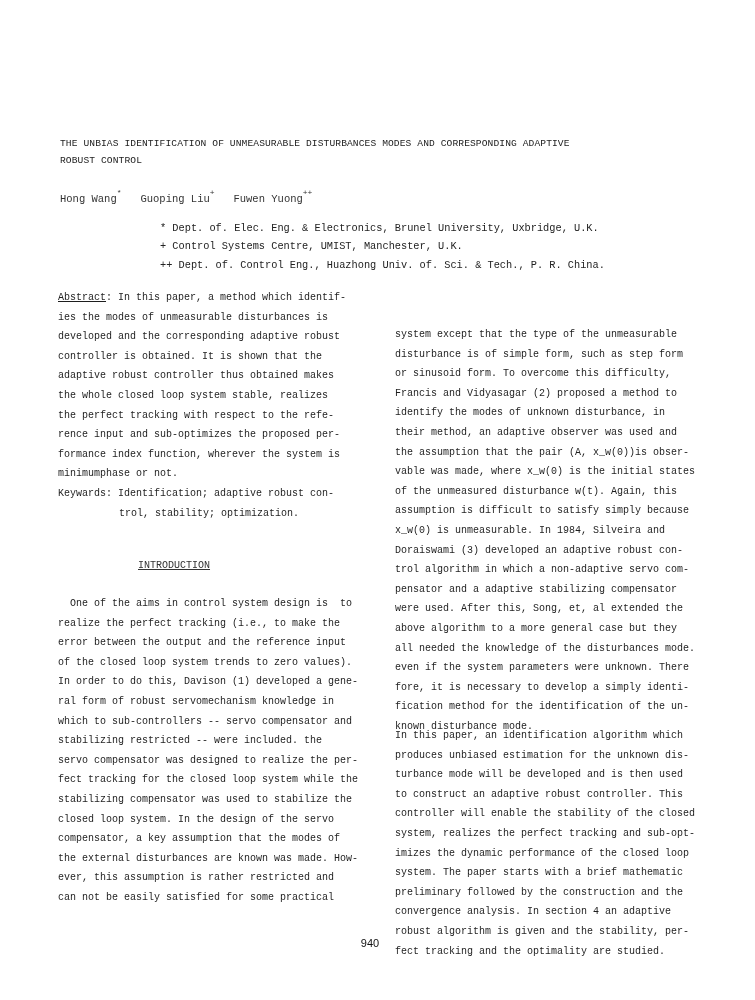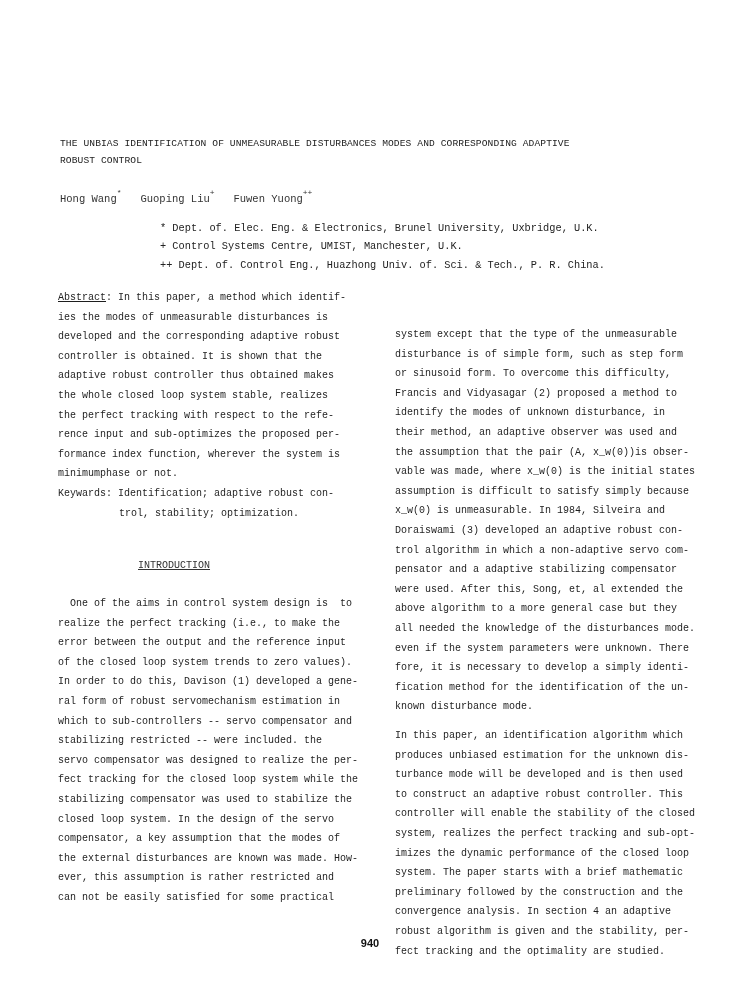--- a/index.html
+++ b/index.html
@@ -29,21 +29,21 @@
   .right { left: 395px; top: 287px; width: 310px; margin-top: 38px; }
   .u { text-decoration: underline; }
   .indent { padding-left: 61px; }
   .heading {
     position: absolute; left: 138px; top: 560px; font-size: 10px;
     text-decoration: underline; color: #333;
   }
   .intro { left: 58px; top: 594px; width: 305px; }
   .pagenum {
     position: absolute; left: 340px; top: 937px; width: 60px; text-align: center;
-    font-family: "Liberation Sans", sans-serif; font-size: 11px; font-weight: bold; color: #111;
+    font-family: "Liberation Sans", sans-serif; font-size: 11px; font-weight: normal; color: #111;
   }
 </style>
 </head>
 <body>
 
 <div class="page">
 
   <div class="title" style="top:138px;">THE UNBIAS IDENTIFICATION OF UNMEASURABLE DISTURBANCES MODES AND CORRESPONDING ADAPTIVE</div>
   <div class="title" style="top:155px;">ROBUST CONTROL</div>
 
@@ -73,21 +73,21 @@
   </div>
 
   <div class="heading">INTRODUCTION</div>
 
   <div class="col intro">
     <div class="line" style="white-space:pre;font-family:Liberation Mono, monospace;">  One of the aims in control system design is  to</div>
     <div class="line">realize the perfect tracking (i.e., to make   the</div>
     <div class="line">error between the output and the reference input</div>
     <div class="line">of the closed loop system trends to zero values).</div>
     <div class="line">In order to do this, Davison (1) developed a gene-</div>
-    <div class="line">ral form of robust servomechanism estimation   in</div>
+    <div class="line">ral form of robust servomechanism knowledge   in</div>
     <div class="line">which to sub-controllers -- servo compensator and</div>
     <div class="line">stabilizing restricted -- were included.    the</div>
     <div class="line">servo compensator was designed to realize the per-</div>
     <div class="line">fect tracking for the closed loop system while the</div>
     <div class="line">stabilizing compensator was used to stabilize  the</div>
     <div class="line">closed loop system.  In the design of the   servo</div>
     <div class="line">compensator, a key assumption that the modes  of</div>
     <div class="line">the external disturbances are known was made. How-</div>
     <div class="line">ever, this assumption is rather restricted  and</div>
     <div class="line">can not be easily satisfied for some practical</div>
@@ -95,20 +95,21 @@
 
   <div class="col right">
     <div class="line">system except that the type of the unmeasurable</div>
     <div class="line">disturbance is of simple form, such as step form</div>
     <div class="line">or sinusoid form.  To overcome this difficulty,</div>
     <div class="line">Francis and Vidyasagar (2) proposed a method  to</div>
     <div class="line">identify the modes of unknown disturbance, in</div>
     <div class="line">their method, an adaptive observer was used  and</div>
     <div class="line">the assumption that the pair (A, x_w(0))is obser-</div>
     <div class="line">vable was made, where x_w(0) is the initial states</div>
+    <div class="line">of the unmeasured disturbance w(t).  Again, this</div>
     <div class="line">assumption is difficult to satisfy simply because</div>
     <div class="line">x_w(0) is unmeasurable.  In 1984, Silveira   and</div>
     <div class="line">Doraiswami (3) developed an adaptive robust con-</div>
     <div class="line">trol algorithm in which a non-adaptive servo com-</div>
     <div class="line">pensator and a adaptive stabilizing compensator</div>
     <div class="line">were used.  After this, Song, et, al extended the</div>
     <div class="line">above algorithm to a more general case but they</div>
     <div class="line">all needed the knowledge of the disturbances mode.</div>
     <div class="line">even if the system parameters were unknown.  There</div>
     <div class="line">fore, it is necessary to develop a simply identi-</div>

